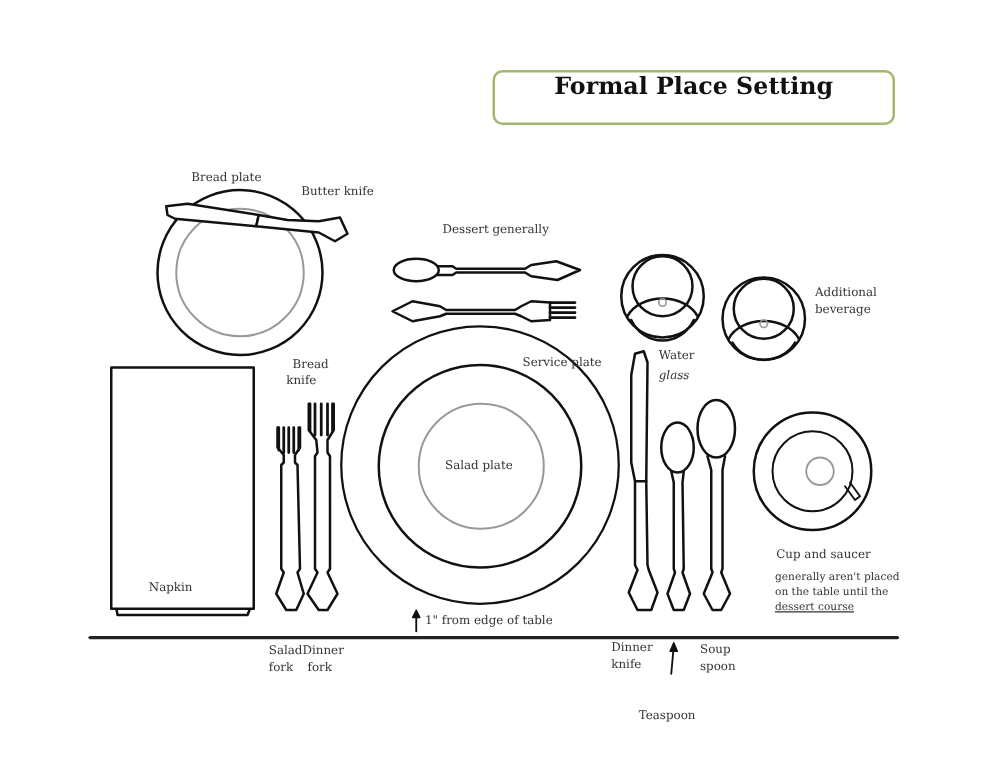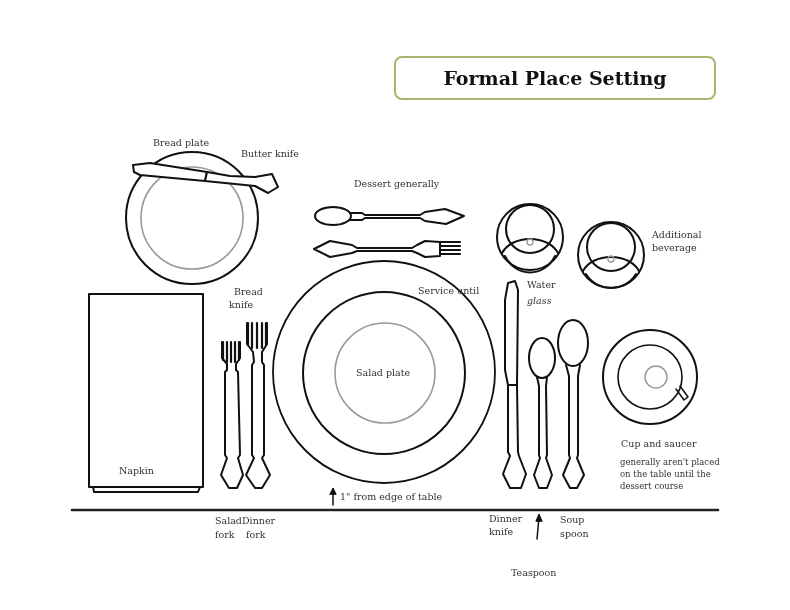--- a/index.html
+++ b/index.html
@@ -1,17 +1,17 @@
 <!DOCTYPE html>
 <html><head>
 <meta charset="utf-8">
 <style>
   html, body { margin:0; padding:0; background:#ffffff; }
   body { width:790px; height:610px; position:relative; overflow:hidden; font-family:"DejaVu Serif", serif; color:#222; }
-  .title-box { position:absolute; left:394px; top:56px; width:322px; height:44px; border:2px solid #a3b86c; border-radius:8px; box-sizing:border-box; display:flex; align-items:center; justify-content:center; background:#fff; }
+  .title-box { position:absolute; left:394px; top:56px; width:322px; height:44px; border:2px solid #a3b86c; border-radius:8px; box-sizing:border-box; display:flex; align-items:flex-start; justify-content:center; background:#fff; }
   .title-box span { font-family:"DejaVu Serif", serif; font-weight:bold; font-size:19px; color:#111; }
   svg.diagram { position:absolute; left:0; top:0; }
   .lbl { position:absolute; font-family:"DejaVu Serif", serif; font-size:9.5px; color:#333; line-height:16px; white-space:nowrap; }
   .lbl.small { font-size:8.5px; line-height:12px; }
 </style>
 </head>
 <body>
 
 <div class="title-box">
   <span>Formal Place Setting</span>
@@ -118,27 +118,27 @@
 
 <div class="lbl" style="left:153px;top:135px;">Bread plate</div>
 <div class="lbl" style="left:241px;top:146px;">Butter knife</div>
 <div class="lbl" style="left:354px;top:176px;">Dessert generally</div>
 <div class="lbl" style="left:652px;top:227px;">Additional</div>
 <div class="lbl" style="left:652px;top:240px;">beverage</div>
 <div class="lbl" style="left:527px;top:277px;">Water</div>
 <div class="lbl" style="left:527px;top:293px;font-style:italic;">glass</div>
 <div class="lbl" style="left:234px;top:284px;">Bread</div>
 <div class="lbl" style="left:229px;top:297px;">knife</div>
-<div class="lbl" style="left:418px;top:283px;">Service until</div>
+<div class="lbl" style="left:418px;top:283px;">Service plate</div>
 <div class="lbl" style="left:356px;top:365px;">Salad plate</div>
 <div class="lbl" style="left:106px;top:463px;margin-left:13px;">Napkin</div>
 <div class="lbl" style="left:621px;top:436px;">Cup and saucer</div>
 <div class="lbl small" style="left:620px;top:456px;">generally aren't placed</div>
 <div class="lbl small" style="left:620px;top:468px;">on the table until the</div>
-<div class="lbl small" style="left:620px;top:480px;">dessert course</div>
+<div class="lbl small" style="left:620px;top:480px;text-decoration:underline;">dessert course</div>
 <div class="lbl" style="left:340px;top:489px;">1" from edge of table</div>
 <div class="lbl" style="left:215px;top:513px;">Salad</div>
 <div class="lbl" style="left:215px;top:527px;">fork</div>
 <div class="lbl" style="left:242px;top:513px;">Dinner</div>
 <div class="lbl" style="left:246px;top:527px;">fork</div>
 <div class="lbl" style="left:489px;top:511px;">Dinner</div>
 <div class="lbl" style="left:489px;top:524px;">knife</div>
 <div class="lbl" style="left:511px;top:538px;margin-top:27px;">Teaspoon</div>
 <div class="lbl" style="left:560px;top:512px;">Soup</div>
 <div class="lbl" style="left:560px;top:526px;">spoon</div>

